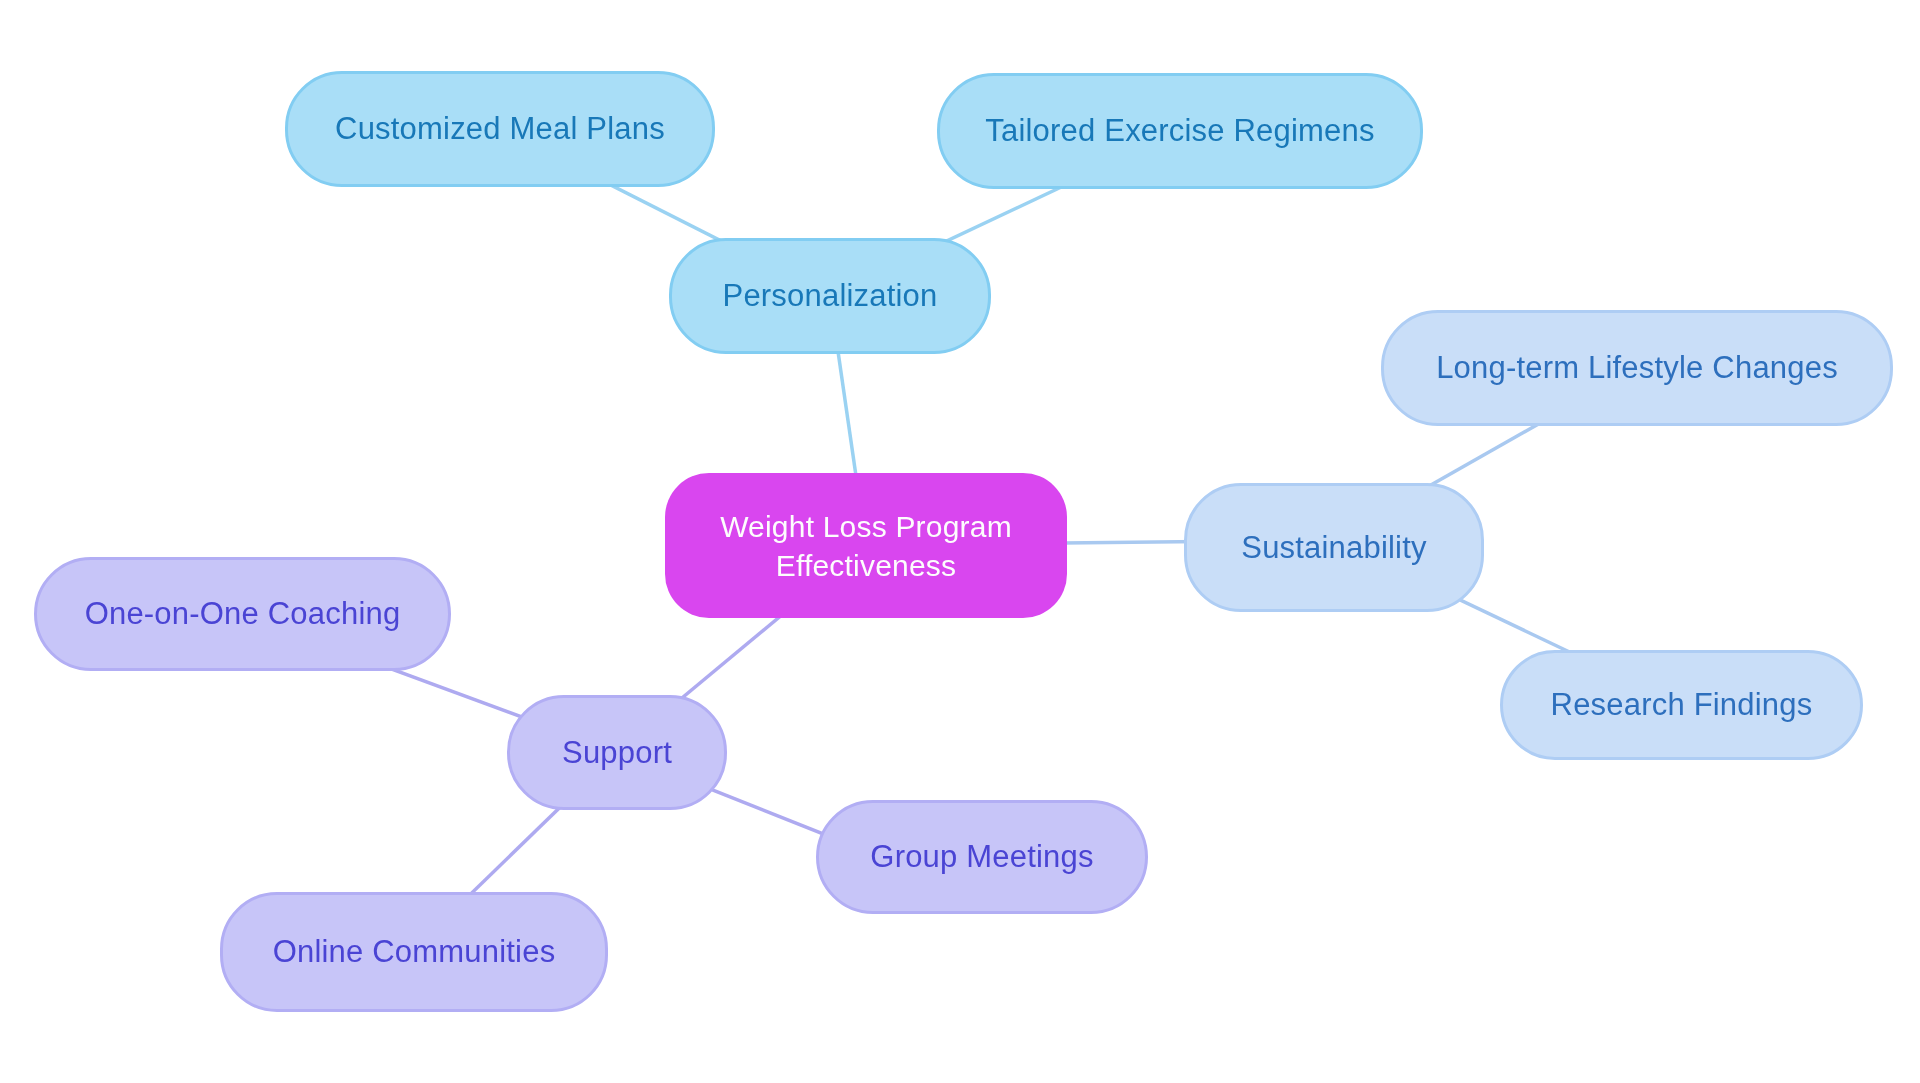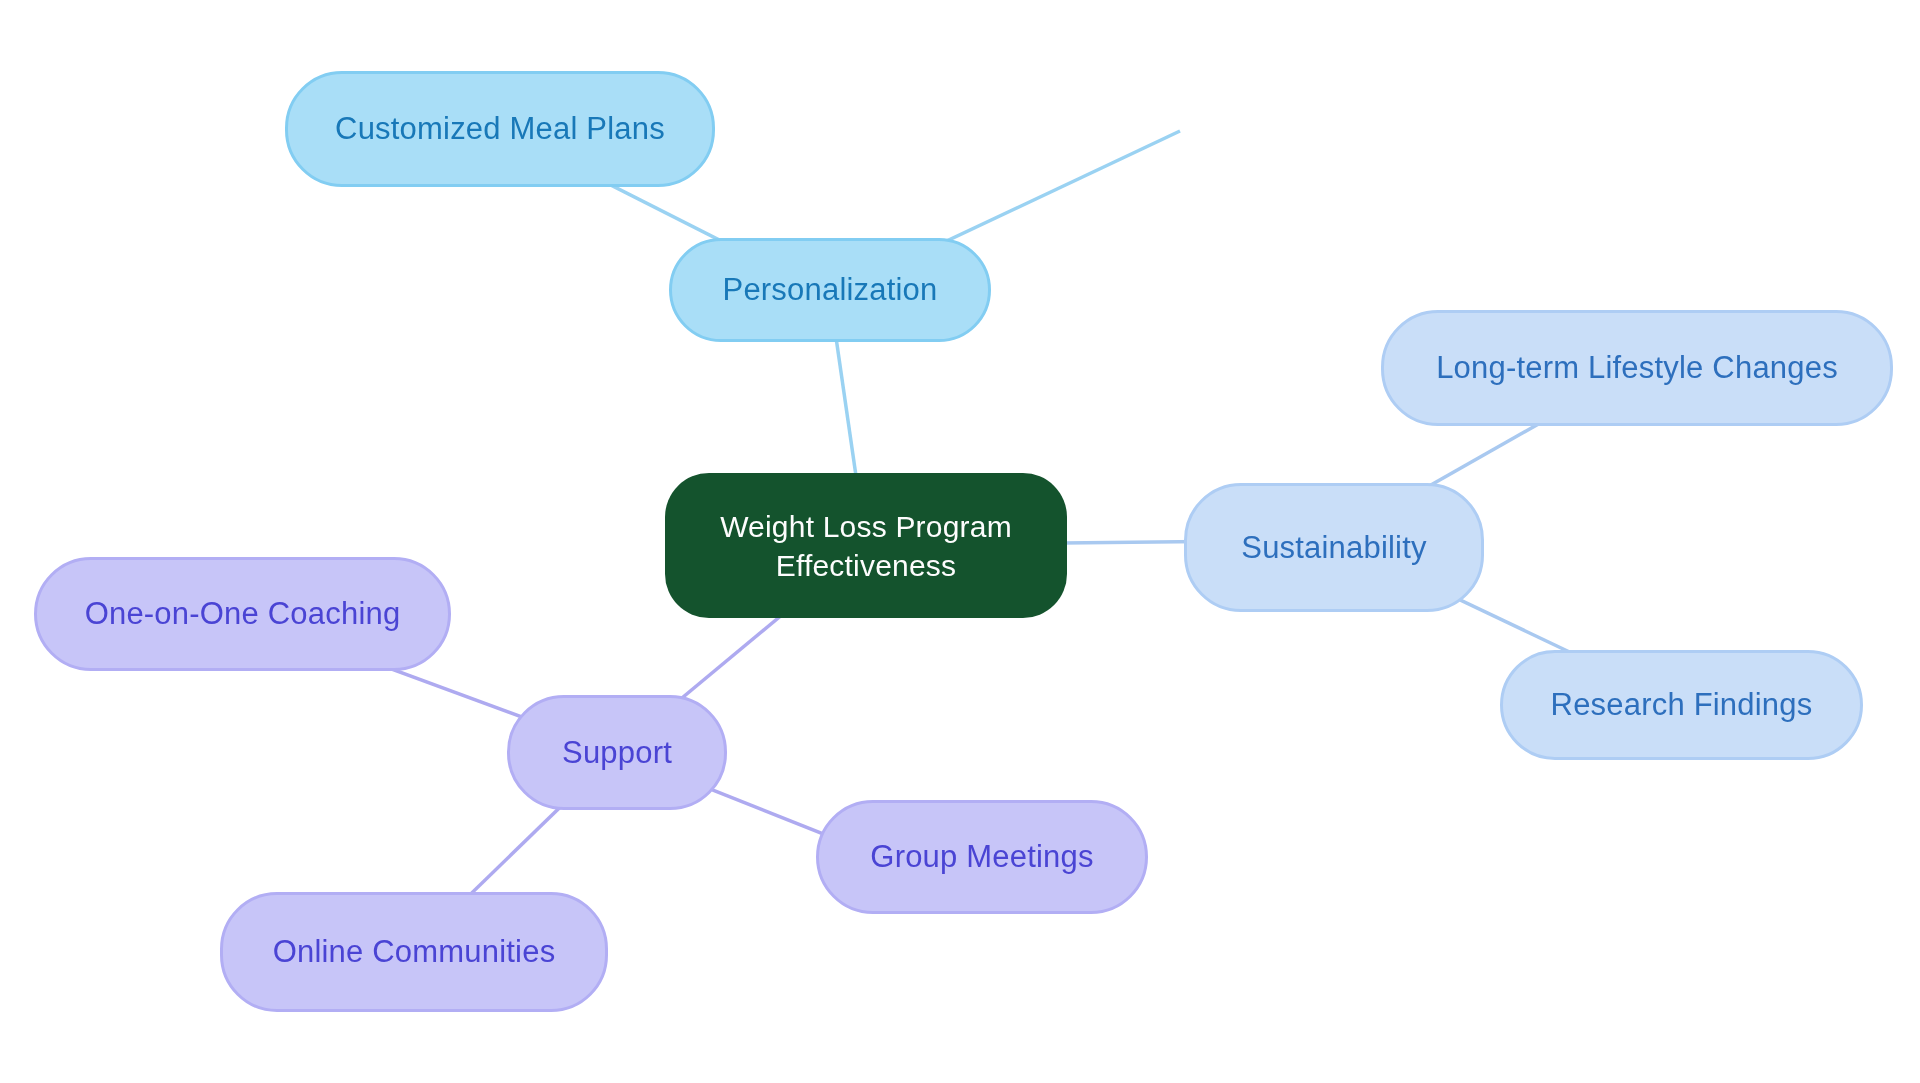--- a/index.html
+++ b/index.html
@@ -30,21 +30,21 @@
     align-items: center;
     justify-content: center;
     text-align: center;
     border-radius: 57px;
     font-size: 31px;
     font-weight: 500;
     letter-spacing: 0.2px;
     border: 3px solid transparent;
   }
   .node-center {
-    background: #14532d;
+    background: #d946ef;
     color: #fdfdfd;
     border: none;
     border-radius: 44px;
     font-size: 30px;
     line-height: 1.3;
     padding: 16px 34px;
   }
   .node-personalization {
     background: #a9def7;
     border-color: #82cdf2;
@@ -81,25 +81,28 @@
 
     <line x1="617" y1="752" x2="242" y2="614" stroke-width="3.5" stroke="#aeaaf0"></line>
     <line x1="617" y1="752" x2="414" y2="949" stroke-width="3.5" stroke="#aeaaf0"></line>
     <line x1="617" y1="752" x2="982" y2="897" stroke-width="3.5" stroke="#aeaaf0"></line>
   </svg>
 
   <div class="node node-center" style="left:665px; top:473px; width:402px; height:145px;">
     <span>Weight Loss Program Effectiveness</span>
   </div>
 
-  <div class="node node-personalization" style="left:669px; top:238px; width:322px; height:104px;">
+  <div class="node node-personalization" style="left:669px; top:238px; width:322px; height:116px;">
     <span>Personalization</span>
   </div>
   <div class="node node-personalization" style="left:285px; top:71px; width:430px; height:116px;">
     <span>Customized Meal Plans</span>
+  </div>
+  <div class="node node-personalization" style="left:937px; top:73px; width:486px; height:116px;">
+    <span>Tailored Exercise Regimens</span>
   </div>
 
   <div class="node node-sustainability" style="left:1184px; top:483px; width:300px; height:129px;">
     <span>Sustainability</span>
   </div>
   <div class="node node-sustainability" style="left:1381px; top:310px; width:512px; height:116px;">
     <span>Long-term Lifestyle Changes</span>
   </div>
   <div class="node node-sustainability" style="left:1500px; top:650px; width:363px; height:110px;">
     <span>Research Findings</span>

